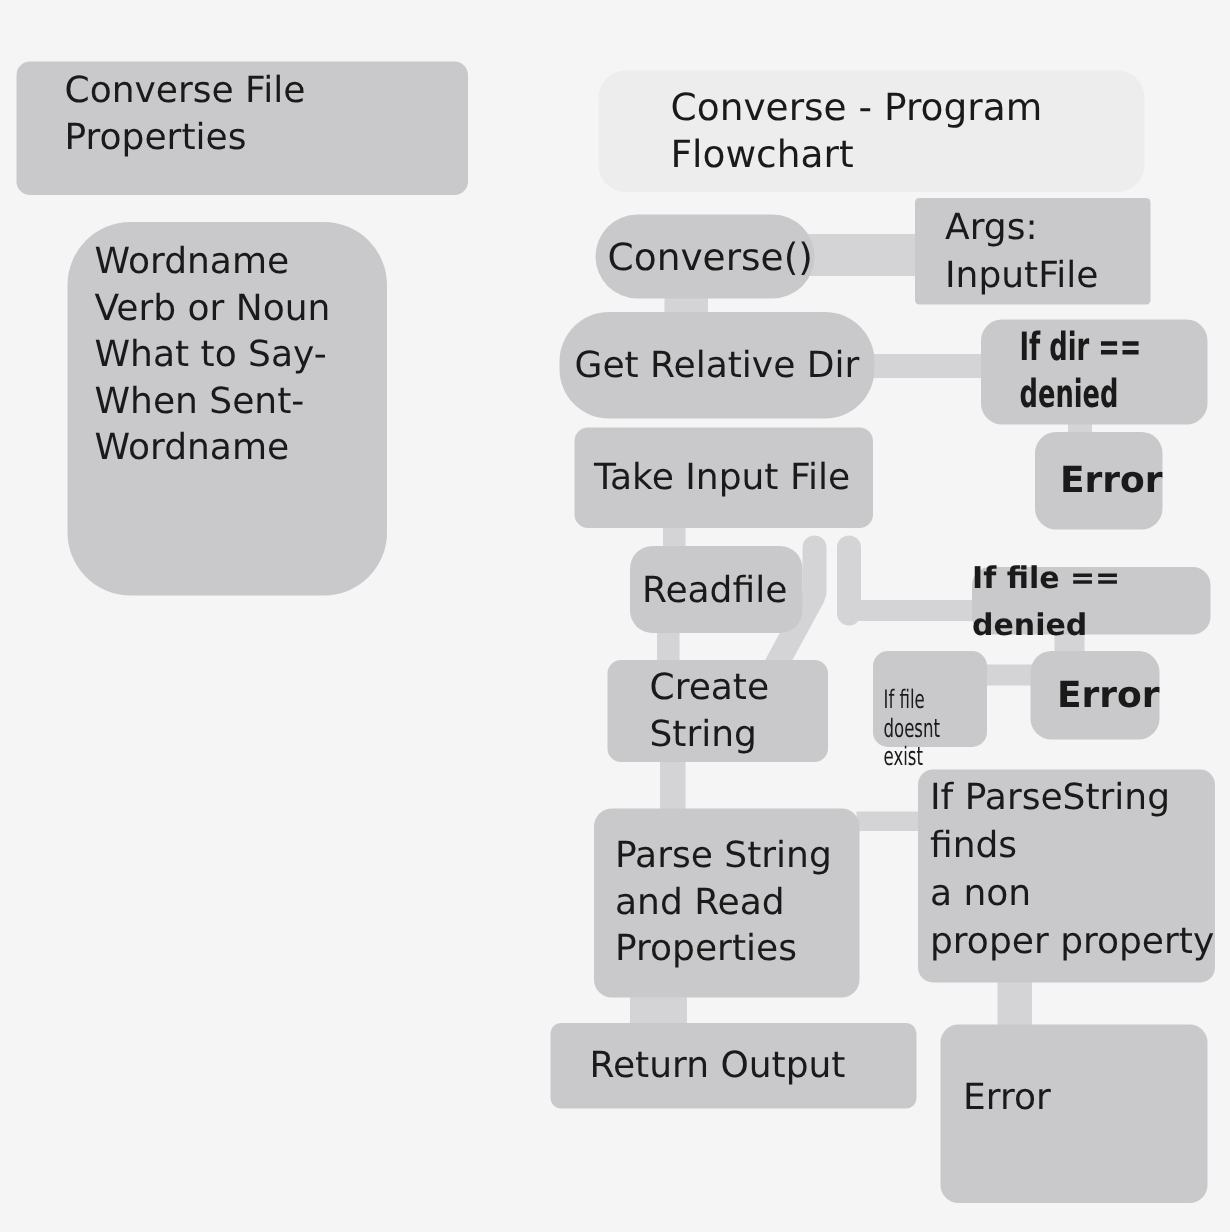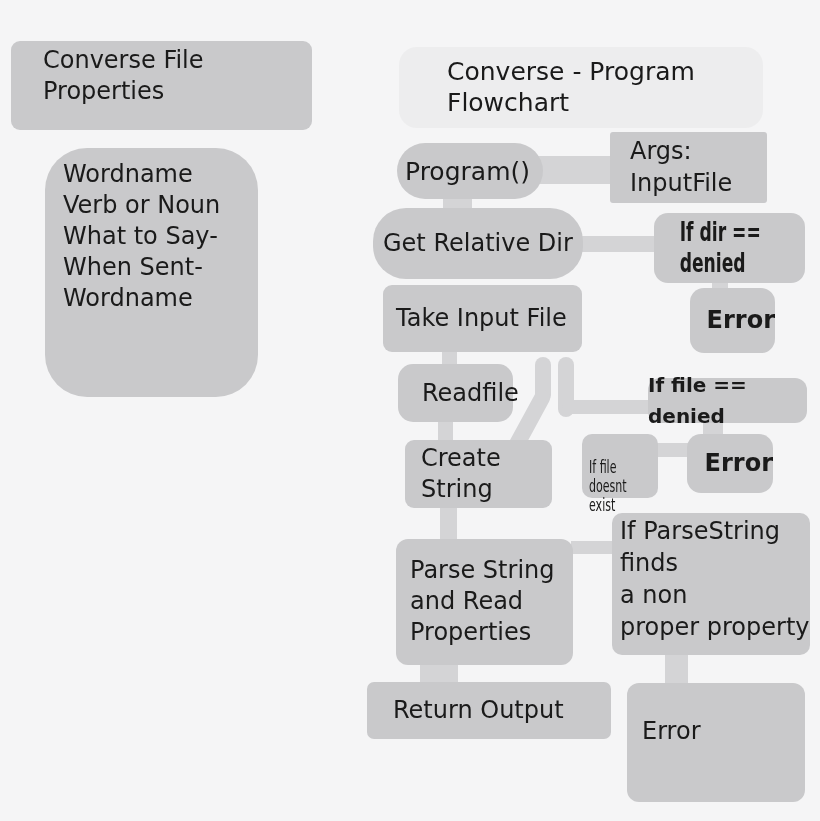--- a/index.html
+++ b/index.html
@@ -61,25 +61,25 @@
     background:var(--title_box);padding:9px 0 0 48px;font-size:25px;
   }
 
   
   .n-converse{left:397px;top:143px;width:146px;height:56px;border-radius:28px;padding-left:8px;font-size:25px;}
   .n-args{left:610px;top:132px;width:157px;height:71px;border-radius:3px;padding:3px 0 0 20px;line-height:32px;}
   .n-grd{left:373px;top:208px;width:210px;height:71px;border-radius:33px;padding-left:10px;text-align:center;}
   .n-ifdir{left:654px;top:213px;width:151px;height:70px;border-radius:14px;font-size:26px;}
   .n-error-dir{left:690px;top:288px;width:85px;height:65px;border-radius:14px;}
   .n-tif{left:383px;top:285px;width:199px;height:67px;border-radius:9px;padding-left:13px;}
-  .n-readfile{left:398px;top:364px;width:115px;height:58px;border-radius:15px;padding-left:24px;}
+  .n-readfile{left:420px;top:364px;width:115px;height:58px;border-radius:15px;padding-left:8px;}
   .n-iffile{left:648px;top:378px;width:159px;height:45px;border-radius:12px;font-size:20px;}
   .n-iffde{left:582px;top:434px;width:76px;height:64px;border-radius:10px;padding:5px 0 0 7px;font-size:17px;line-height:19px;}
   .n-error-file{left:687px;top:434px;width:86px;height:59px;border-radius:14px;}
-  .n-create{left:405px;top:440px;width:147px;height:68px;border-radius:9px;padding:3px 0 0 16px;}
+  .n-create{left:405px;top:440px;width:147px;height:68px;border-radius:9px;padding:3px 0 0 28px;}
   .n-parse{left:396px;top:539px;width:177px;height:126px;border-radius:12px;padding:16px 0 0 14px;}
   .n-ifps{left:612px;top:513px;width:198px;height:142px;border-radius:10px;padding:2px 0 0 8px;line-height:32px;}
   .n-return{left:367px;top:682px;width:244px;height:57px;border-radius:7px;padding-left:26px;}
   .n-error-parse{left:627px;top:683px;width:178px;height:119px;border-radius:12px;padding:33px 0 0 15px;}
 
   
   .c-converse-args{left:520px;top:156px;width:100px;height:28px;}
   .c-converse-grd{left:443px;top:196px;width:29px;height:14px;}
   .c-grd-ifdir{left:578px;top:236px;width:80px;height:16px;}
   .c-ifdir-error{left:712px;top:280px;width:16px;height:10px;}
@@ -123,21 +123,21 @@
 Properties</div>
   <div class="box wordname-box">Wordname
 Verb or Noun
 What to Say-
 When Sent-
 Wordname</div>
 
   <div class="box title-box">Converse - Program
 Flowchart</div>
 
-  <div class="box n-converse vcenter">Program()</div>
+  <div class="box n-converse vcenter">Converse()</div>
   <div class="box n-args">Args:
 InputFile</div>
   <div class="box n-grd vcenter">Get Relative Dir</div>
   <div class="box n-ifdir center">
     <span class="cond">If dir == denied</span>
   </div>
   <div class="box n-error-dir center">Error</div>
   <div class="box n-tif vcenter">Take Input File</div>
   <div class="box n-readfile vcenter">Readfile</div>
   <div class="box n-iffile center">If file == denied</div>

